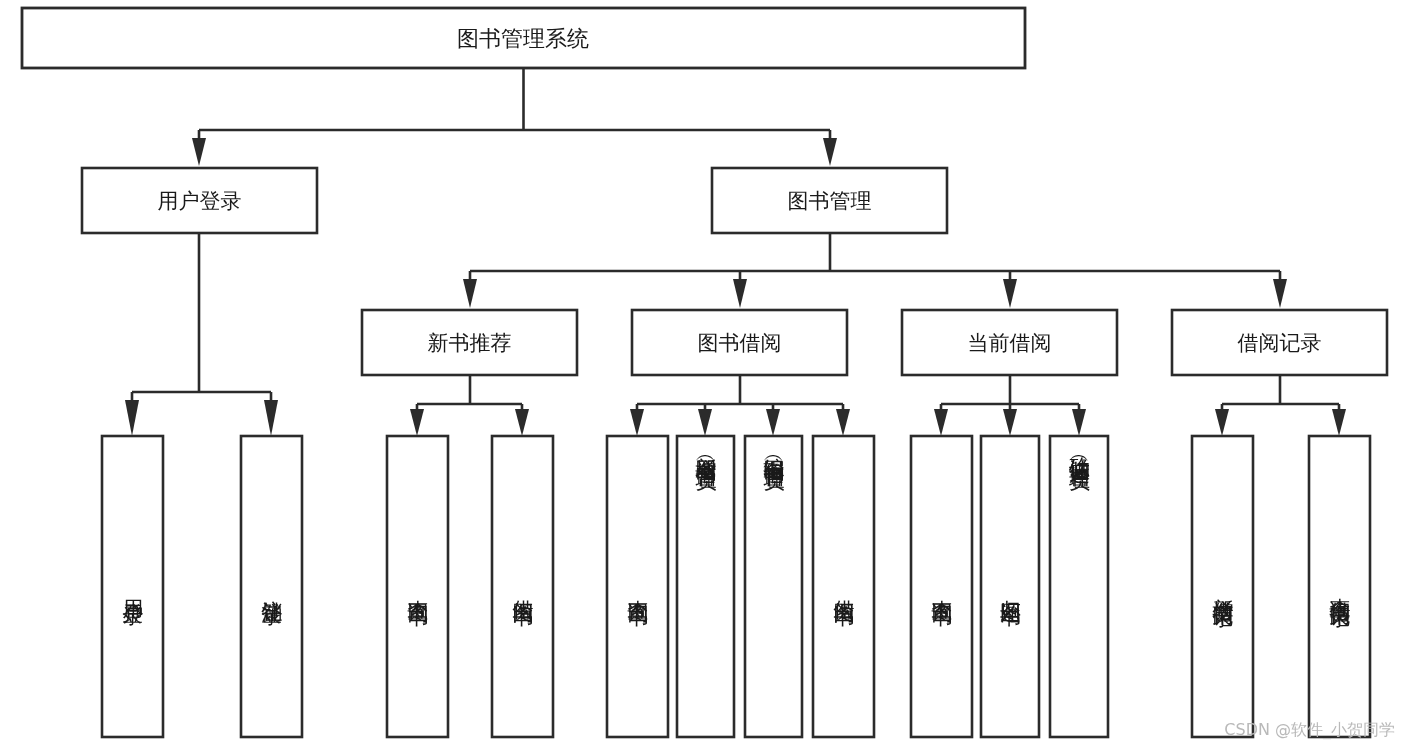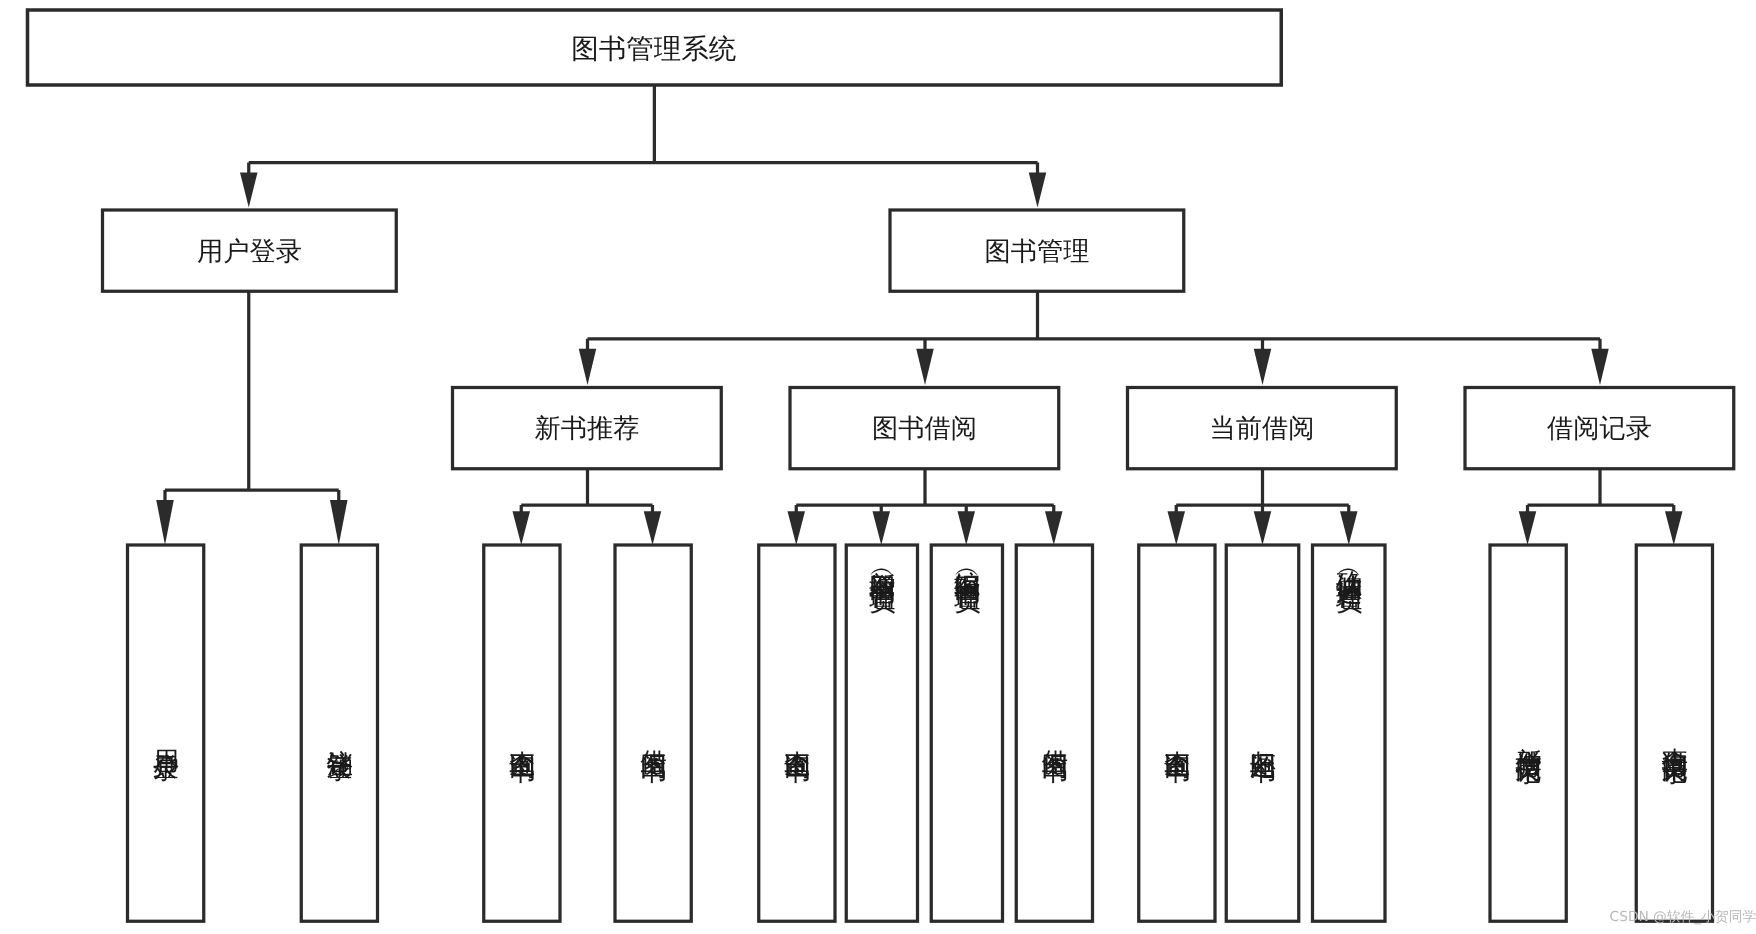--- a/index.html
+++ b/index.html
@@ -70,24 +70,24 @@
     font-family: "DejaVu Sans", "Liberation Sans", sans-serif;
     font-size: 21px;
     line-height: 1.18;
     color: #1a1a1a;
     letter-spacing: 2px;
     white-space: nowrap;
     text-align: center;
   }
   .watermark {
     position: absolute;
-    right: 0;
+    right: 10px;
     bottom: 6px;
     font-family: "DejaVu Sans", "Liberation Sans", sans-serif;
-    font-size: 11px;
+    font-size: 16px;
     color: #b9b9b9;
     white-space: nowrap;
     user-select: none;
   }
 </style>
 </head>
 <body>
 
 <div id="diagram-root">
 

